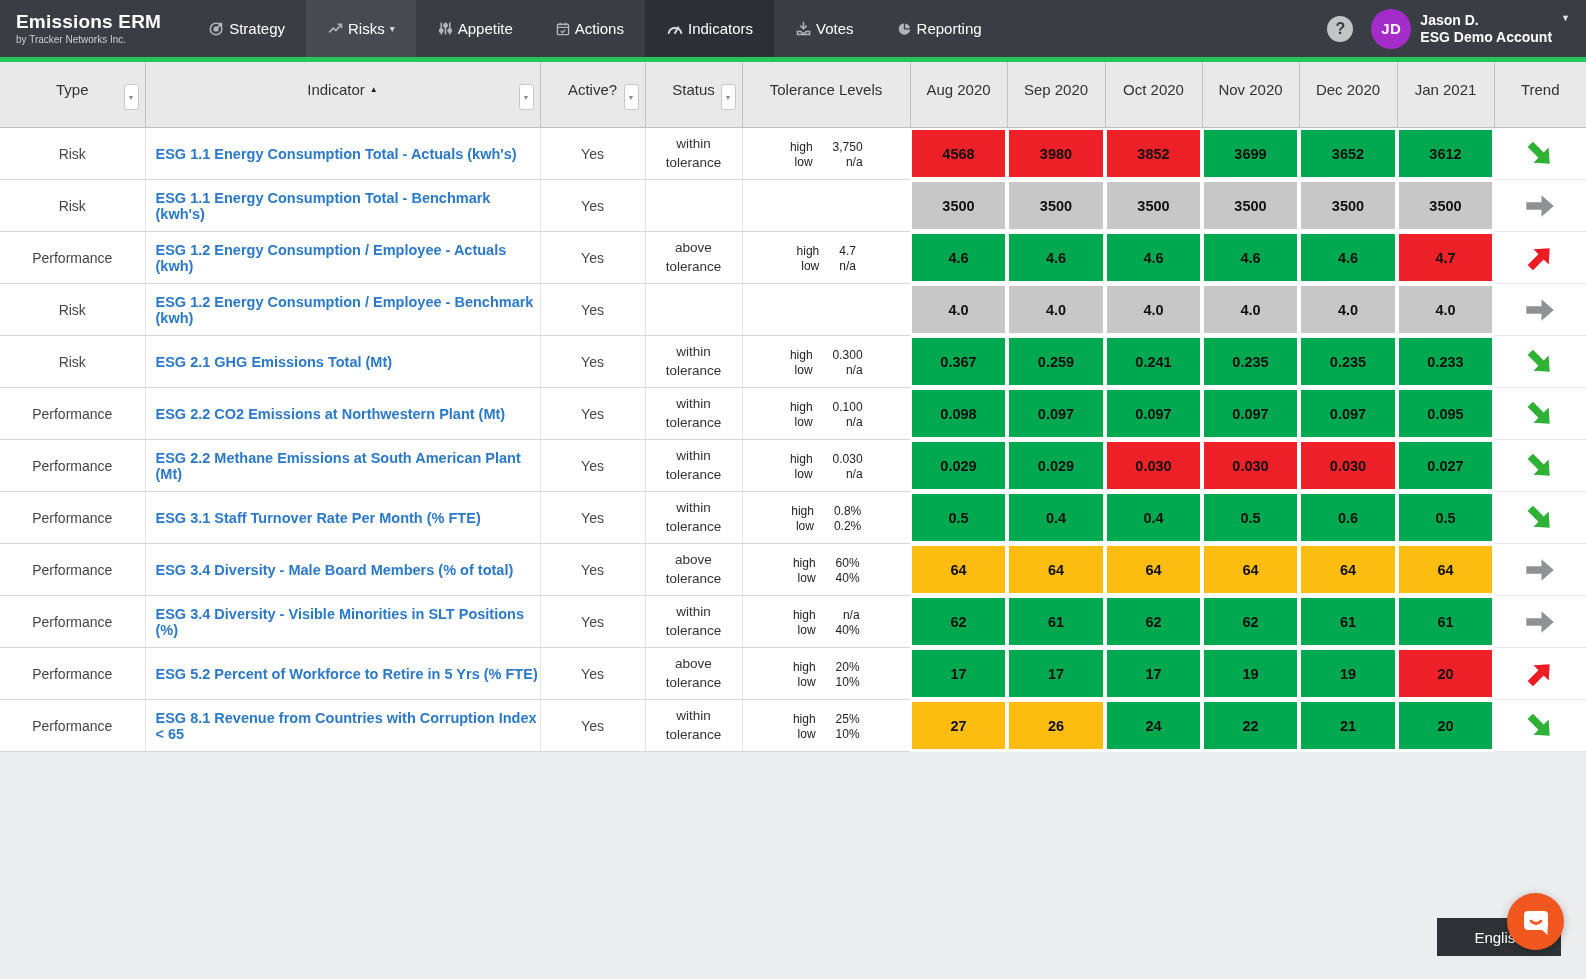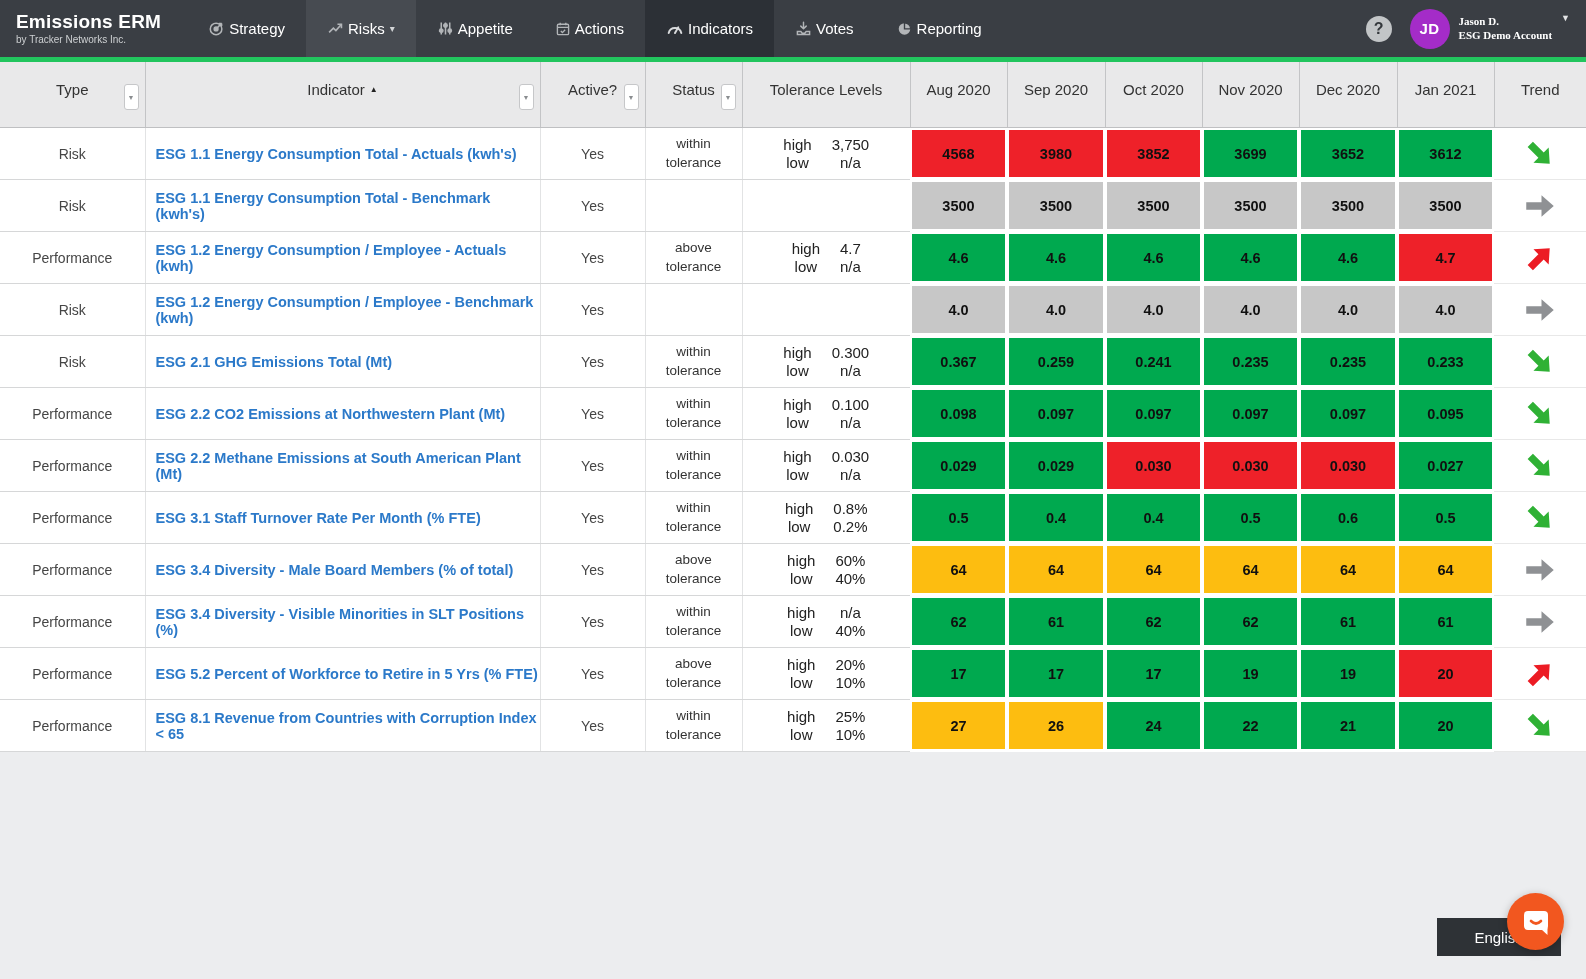--- a/index.html
+++ b/index.html
@@ -18,21 +18,21 @@
   .nav-item.active { background:#2c3036; }
   .nav-icon { display:flex; align-items:center; color:#b2b5b8; }
   .nav-item.active .nav-icon { color:#d8dadc; }
   .nav-caret { font-size:10px; color:#d3d5d7; margin-left:1px; }
   .nav-right { margin-left:auto; display:flex; align-items:center; gap:18px; padding-right:16px; }
   .help { width:26px; height:26px; border-radius:50%; background:#c2c5c7; color:#34383c;
     font-weight:700; font-size:16px; display:flex; align-items:center; justify-content:center; cursor:pointer; }
   .user { display:flex; align-items:center; gap:9px; cursor:pointer; }
   .avatar { width:40px; height:40px; border-radius:50%; background:#a42cc8; color:#fff;
     font-size:15px; font-weight:700; display:flex; align-items:center; justify-content:center; letter-spacing:.5px; }
-  .user-text { line-height:1.2; font-size:11px; font-weight:700;font-family:Liberation Serif, serif; }
+  .user-text { line-height:1.2; font-size:14px; font-weight:700; }
   .user-caret { font-size:9px; color:#e3e4e6; align-self:flex-start; margin-top:4px; }
 
   
   .page-head { height:91px; background:#f4f5f7; display:flex; align-items:center; position:relative; }
   .brand { padding-left:16px; font-size:29px; font-style:italic; font-weight:800; letter-spacing:-.5px; }
   .brand-black { color:#17181a; }
   .brand-green { color:#35b134; margin-left:8px; }
   .page-title { position:absolute; left:763px; transform:translateX(-50%);
     font-size:25px; font-weight:500; color:#3a3a3a; white-space:nowrap; }
   .head-actions { margin-left:auto; display:flex; align-items:center; gap:30px; padding-right:127px; }
@@ -52,21 +52,21 @@
   .filter-btn { position:absolute; right:6px; top:22px; width:15px; height:26px; background:#fff;
     border:1px solid #c6c7c9; border-radius:3px; cursor:pointer; display:flex; align-items:center; justify-content:center; }
   .filter-caret { font-size:7px; color:#8a8d90; }
   tbody td { height:52px; vertical-align:middle; font-size:14px; color:#454545; }
   td.cell-text { border-bottom:1px solid #d6d7d8; border-left:1px solid #e2e3e4; text-align:center; }
   td.cell-text:first-child { border-left:none; }
   td.ind { text-align:left; padding-left:10px; }
   a.ind-link { color:#2b79c9; font-weight:700; font-size:14.5px; text-decoration:none; cursor:pointer; }
   td.status-cell { font-size:13.5px; line-height:1.35; color:#333; padding:0 14px; }
   .tolgrid { display:inline-grid; grid-template-columns:auto auto; column-gap:20px; row-gap:1px;
-    font-size:15px; color:#222; text-align:center; }
+    font-size:12px; color:#222; text-align:right; }
   td.val { padding:2px 2px; }
   .cell { height:47px; display:flex; align-items:center; justify-content:center;
     font-weight:700; font-size:14.5px; color:#101010; }
   .c-green { background:#00a94f; }
   .c-red { background:#ee2129; }
   .c-yellow { background:#fdbd10; }
   .c-gray { background:#c7c7c7; }
   td.trend-cell { border-bottom:1px solid #e8e8e8; text-align:center; }
   svg.trend { width:30px; height:30px; vertical-align:middle; }
   .t-down { fill:#2fb135; transform:rotate(45deg); }

